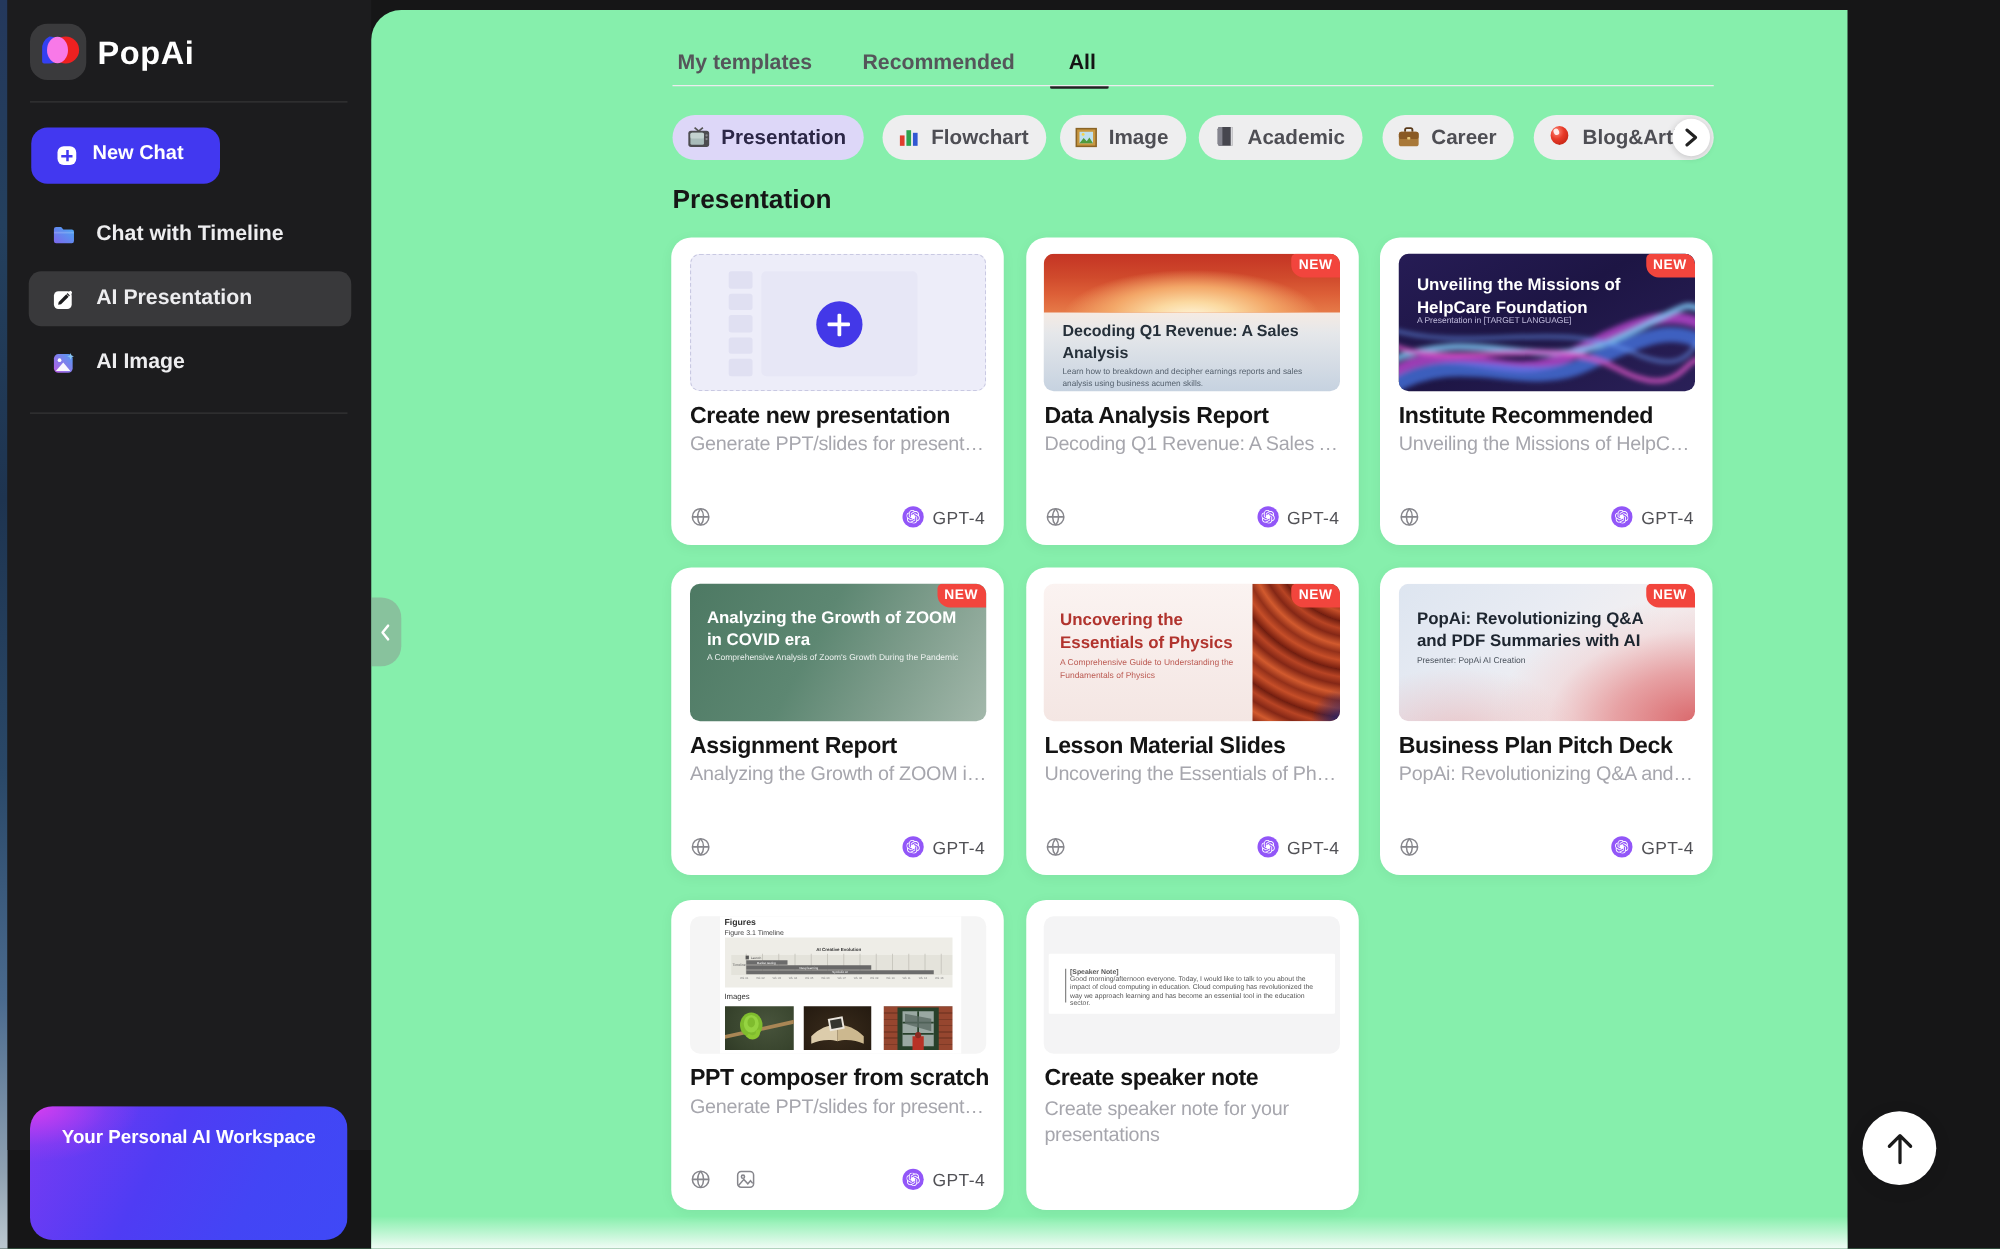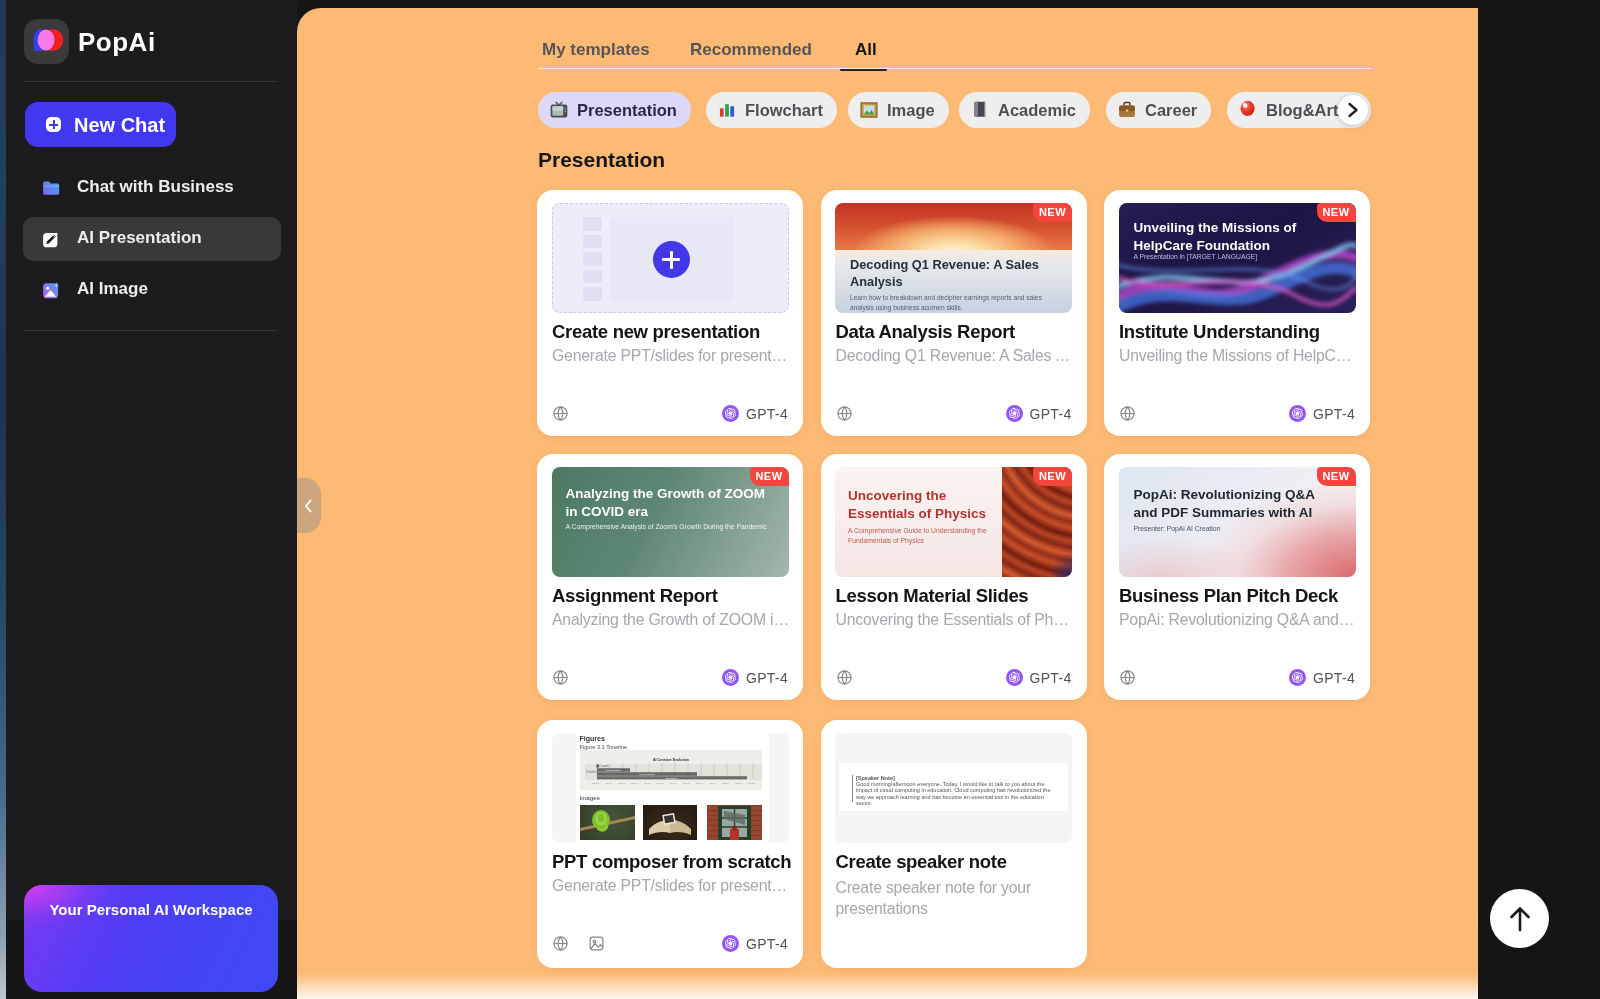--- a/index.html
+++ b/index.html
@@ -16,37 +16,37 @@
   #sidebar { left:6px; top:0; width:291px; height:920px; background:#1c1c1e; }
   .sb { position:absolute; }
   #logo { left:18px; top:19px; width:45px; height:45px; border-radius:14px; background:#3a3a3c; }
   #brand { left:72px; top:27px; color:#fff; font-size:26px; font-weight:bold; letter-spacing:0.5px; }
   .divider { left:18px; width:254px; height:1px; background:#343436; }
   #newchat { left:19px; top:102px; width:151px; height:45px; border-radius:13px; background:#4238f0; }
   #newchat .plus { position:absolute; left:21px; top:15px; width:15px; height:15px; background:#fff; border-radius:5px; }
   #newchat .plus:before, #newchat .plus:after { content:""; position:absolute; background:#4238f0; }
   #newchat .plus:before { left:6.5px; top:3px; width:2.4px; height:9px; }
   #newchat .plus:after { left:3px; top:6.5px; width:9px; height:2.4px; }
-  #newchat .lbl { position:absolute; left:49px; top:12px; color:#fff; font-size:20px; font-weight:bold; }
+  #newchat .lbl { position:absolute; left:49px; top:12px; color:#fff; font-size:16px; font-weight:bold; }
   .mitem { left:17px; width:258px; height:44px; border-radius:10px; color:#ededef; font-size:17px; font-weight:600; }
   .mitem.active { background:#39393b; }
   .mitem .mi { position:absolute; left:19px; top:13px; width:18px; height:18px; }
   .mitem .mt { position:absolute; left:54px; top:11px; }
   .chev { position:absolute; }
 
   
   #wscard { left:18px; top:885px; width:254px; height:107px; border-radius:18px;
     background:radial-gradient(58% 70% at 0% 0%, rgba(222,62,240,0.95) 0%, rgba(150,60,242,0.45) 42%, rgba(216,61,240,0) 60%), linear-gradient(118deg,#7a3bf3 0%, #4f3cf4 40%, #4345f5 70%, #3f49f6 100%); }
   #wscard .t { position:absolute; left:0; right:0; top:16px; text-align:center; color:#fff; font-size:15px; font-weight:bold; }
   #wscard .btn { position:absolute; left:16px; top:47px; width:222px; height:45px; border-radius:12px;
     background:rgba(255,255,255,0.14); border:1px solid rgba(255,255,255,0.35);
     color:#fff; font-size:17px; font-weight:bold; text-align:center; line-height:43px; }
 
   
-  #panel { left:297px; top:8px; width:1181px; height:991px; background:#fdba74; border-top-left-radius:24px; }
+  #panel { left:297px; top:8px; width:1181px; height:991px; background:#86efac; border-top-left-radius:24px; }
   .pp { position:absolute; }
   #handle { left:0px; top:470px; width:24px; height:55px; background:rgba(140,140,140,0.45);
     border-radius:0 16px 16px 0; }
   #handle svg { position:absolute; left:6px; top:20.5px; }
 
   
   .tab { top:32px; font-size:17px; font-weight:600; color:#55555a; }
   #tab-all { color:#141414; font-weight:bold; }
   #tabline { left:241px; top:60px; width:833px; height:1px; background:#ececee; }
   #tabbar { left:543px; top:59.5px; width:47px; height:3px; background:#222; border-radius:2px; }
@@ -181,21 +181,21 @@
       <svg class="mi" viewBox="0 0 24 24">
         <defs>
             <linearGradient id="fol" x1="0" y1="1" x2="1" y2="0">
           <stop offset="0" stop-color="#7d66ec"></stop>
               <stop offset="1" stop-color="#47a9f2"></stop>
             </linearGradient>
           </defs>
         <path d="M1.5 5.8 a2.4 2.4 0 0 1 2.4 -2.4 h5.3 l2.4 2.7 h8.9 a2.4 2.4 0 0 1 2.4 2.4 v10 a2.4 2.4 0 0 1 -2.4 2.4 h-16.6 a2.4 2.4 0 0 1 -2.4 -2.4 z" fill="url(#fol)"></path>
         <path d="M1.5 8.5 h21.4 v2 h-21.4 z" fill="rgba(255,255,255,0.18)"></path>
       </svg>
-      <div class="mt">Chat with Business</div>
+      <div class="mt">Chat with Timeline</div>
     </div>
     <div class="mitem active sb" style="top:217px">
       <svg class="mi" viewBox="0 0 24 24">
         <rect x="1.5" y="4" width="19" height="19" rx="4.8" fill="#fff"></rect>
         <path d="M6 18.5 l0.6-3.1 8.1-8.1 2.5 2.5-8.1 8.1 z" fill="#1c1c1e"></path>
         <path d="M15.6 6.4 l2.2-2.2 a1.25 1.25 0 0 1 2.5 2.5 l-2.2 2.2 z" fill="#fff"></path>
         <path d="M15.6 6.4 l2.5 2.5" stroke="#1c1c1e" stroke-width="1.2"></path>
       </svg>
       <div class="mt">AI Presentation</div>
     </div>
@@ -370,21 +370,21 @@
           <path d="M-8 108 C 50 72, 100 112, 150 88 S 220 58, 245 72" stroke="#4a7ef0" stroke-width="12" opacity="0.7"></path>
           <path d="M-8 86 C 60 56, 110 96, 170 70 S 225 36, 245 46" stroke="#7ec8f5" stroke-width="5" opacity="0.85"></path>
           <path d="M-8 72 C 45 96, 120 62, 175 92 S 230 72, 245 88" stroke="#e055c8" stroke-width="4" opacity="0.8"></path>
           <path d="M-8 60 C 55 80, 130 52, 185 78 S 235 60, 245 70" stroke="#6a9af5" stroke-width="3" opacity="0.6"></path>
           </g>
         </svg>
         <div class="imtitle">Unveiling the Missions of HelpCare Foundation</div>
         <div class="imsmall">A Presentation in [TARGET LANGUAGE]</div>
         <div class="newbadge">NEW</div>
       </div>
-      <div class="ctitle">Institute Understanding</div>
+      <div class="ctitle">Institute Recommended</div>
       <div class="csub">Unveiling the Missions of HelpCare Foundation</div>
       <div class="cfoot">
         <svg width="17" height="17">
             <use href="#globe"></use>
           </svg>
         <div class="gptbadge">
             <div class="oc">
           <svg style="margin:3px 0 0 3px" width="11" height="11">
                 <use href="#oai"></use>
               </svg>

